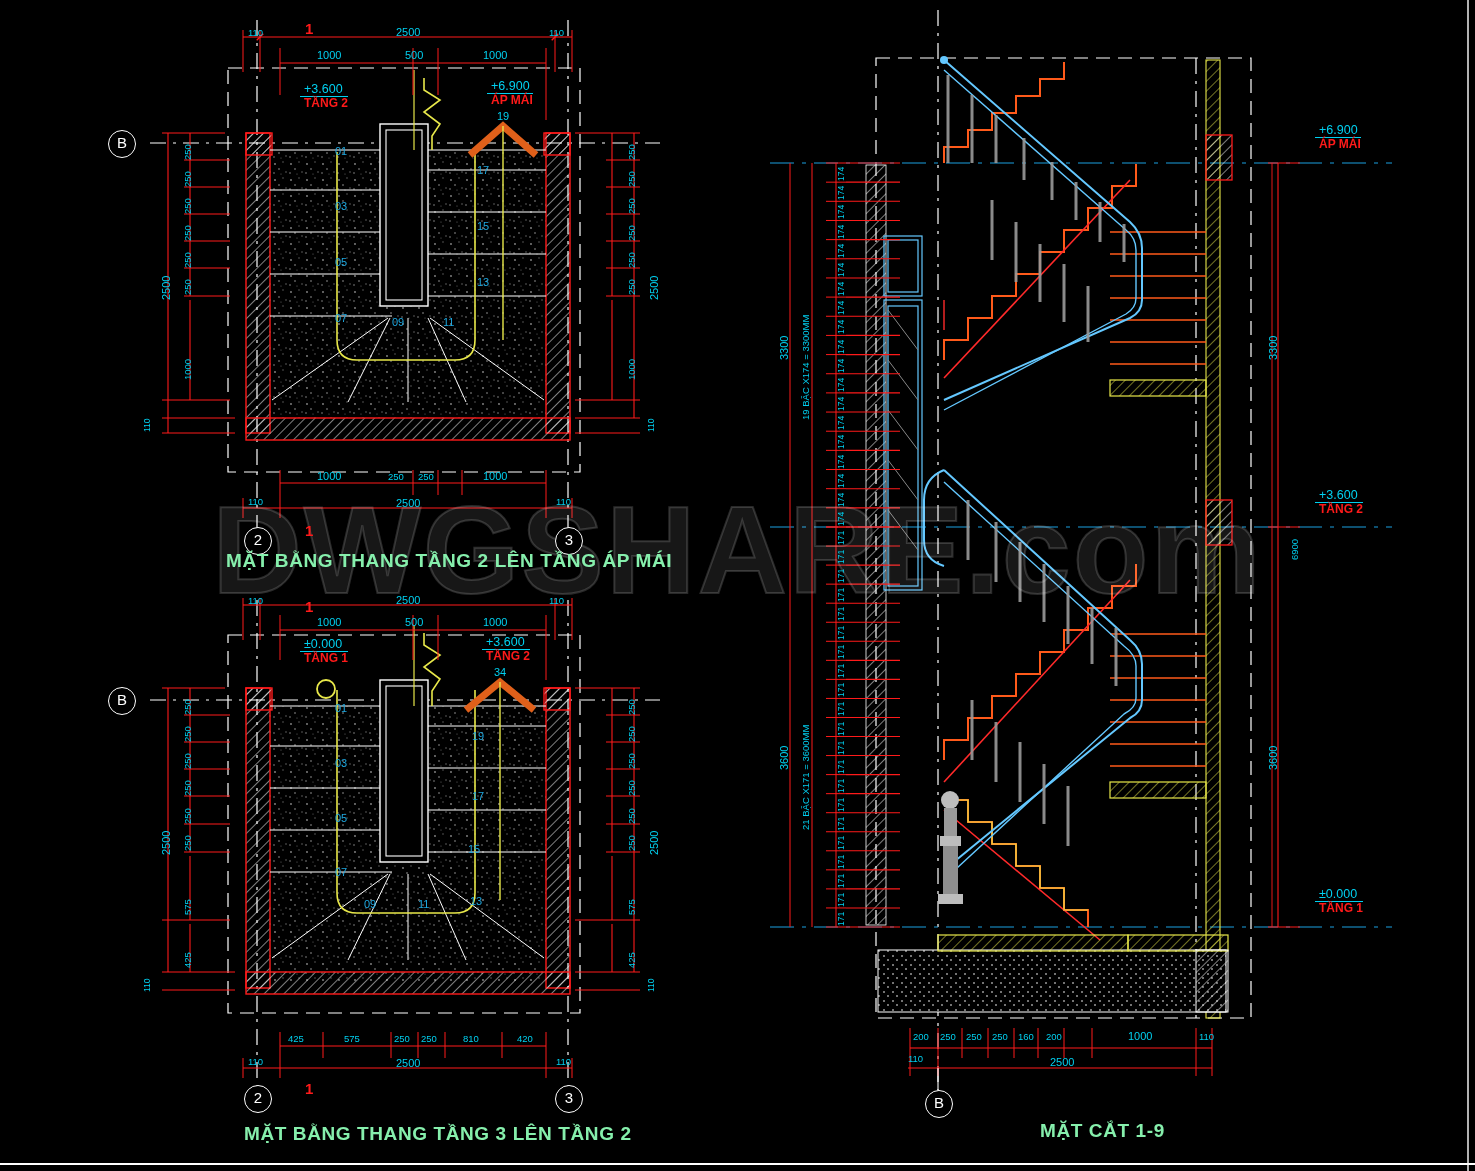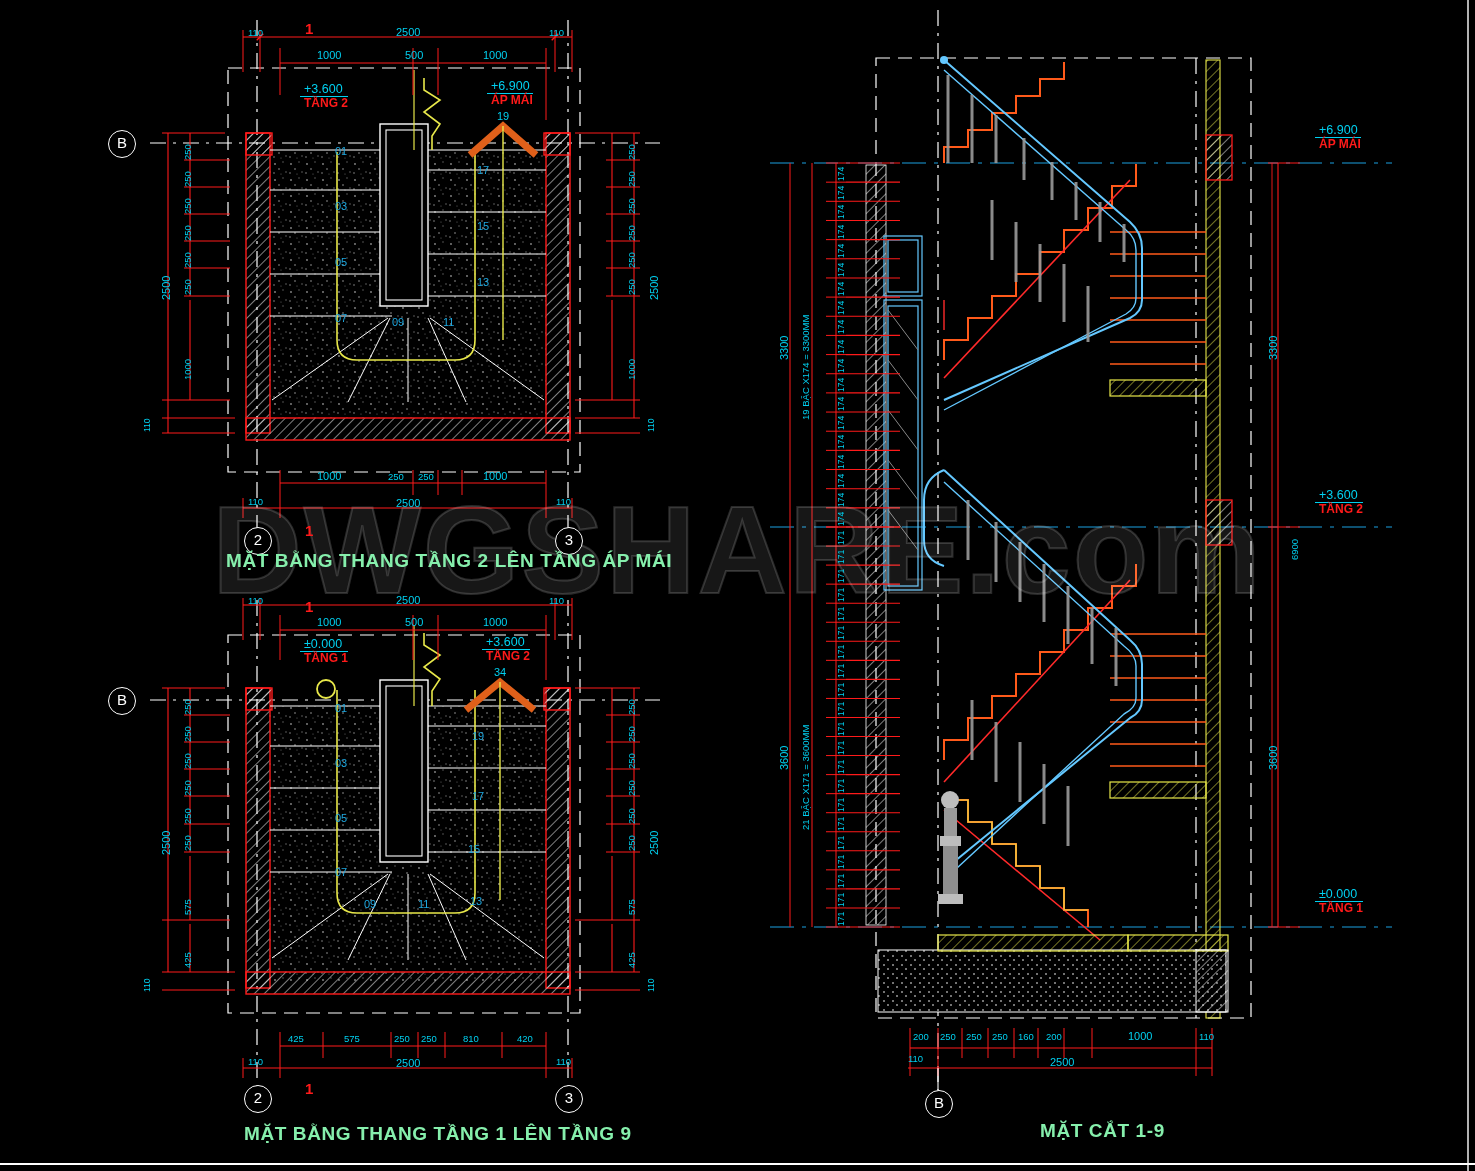--- a/index.html
+++ b/index.html
@@ -690,21 +690,21 @@
   <div class="bub" style="left:244px;top:1085px;">2</div>
   <div class="bub" style="left:555px;top:1085px;">3</div>
 
   <div class="cut" style="left:305px;top:598px;">
     <span class="n">1</span>
   </div>
   <div class="cut" style="left:305px;top:1080px;">
     <span class="n">1</span>
   </div>
 
-  <div class="title" style="left:244px;top:1123px;">MẶT BẰNG THANG TẦNG 1 LÊN TẦNG 9</div>
+  <div class="title" style="left:244px;top:1123px;">MẶT BẰNG THANG TẦNG 3 LÊN TẦNG 2</div>
 
   <div class="lbl vert" style="left:778px;top:360px;">3300</div>
   <div class="lbl vert lblsm" style="left:800px;top:420px;">19 BẬC X174 = 3300MM</div>
   <div class="lbl vert" style="left:778px;top:770px;">3600</div>
   <div class="lbl vert lblsm" style="left:800px;top:830px;">21 BẬC X171 = 3600MM</div>
 
   <div id="riserLabelsUpper">
       <div class="lbl vert lblxs" style="left: 836px; top: 181.158px;">174</div>
       <div class="lbl vert lblxs" style="left: 836px; top: 200.316px;">174</div>
       <div class="lbl vert lblxs" style="left: 836px; top: 219.474px;">174</div>

